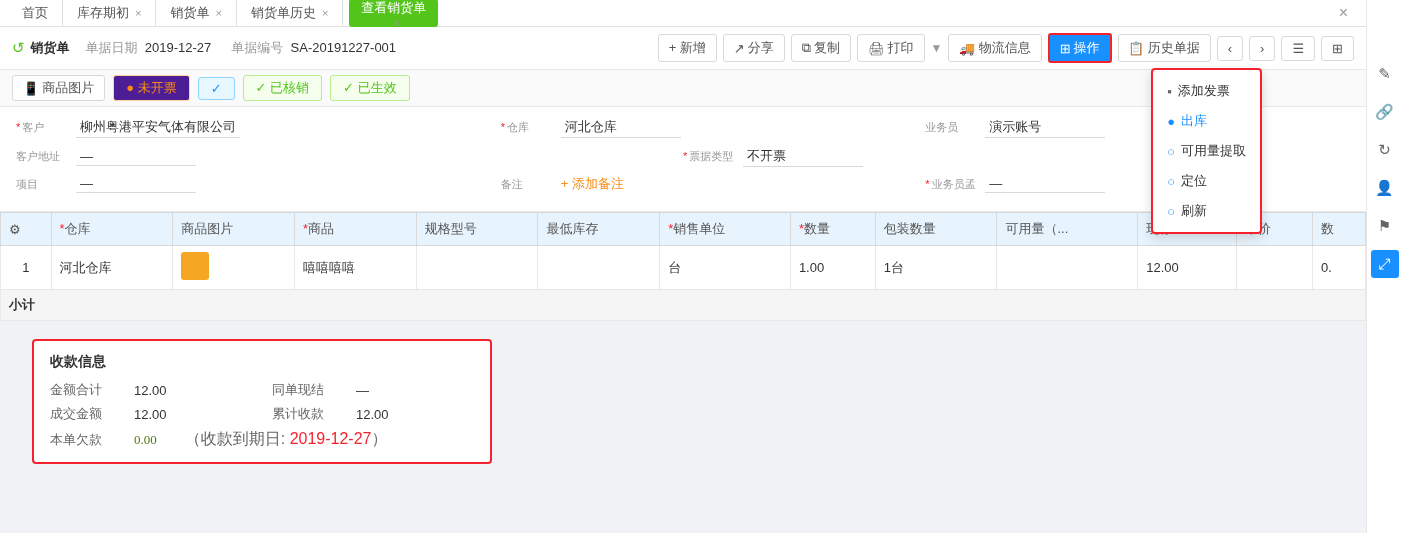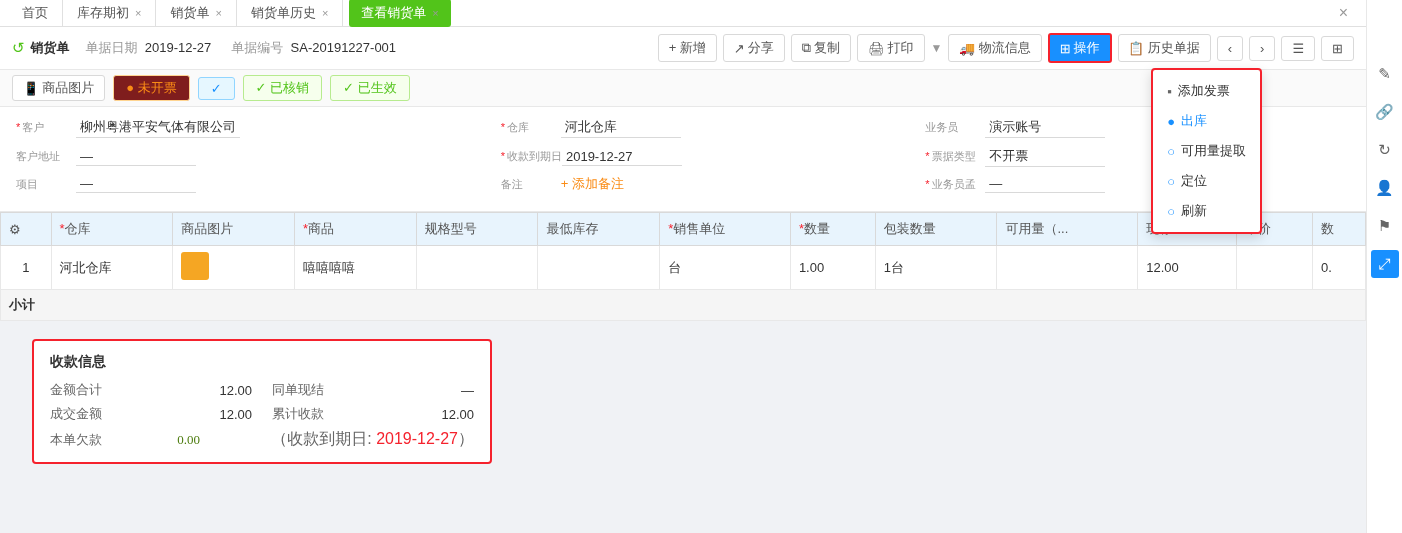--- a/index.html
+++ b/index.html
@@ -10,21 +10,21 @@
       display: flex; align-items: center; background: #fff;
       border-bottom: 1px solid #e0e0e0; padding: 0 8px; height: 27px;
       position: relative;
     }
     .tab-item {
       display: flex; align-items: center; padding: 0 14px; height: 100%;
       cursor: pointer; font-size: 13px; color: #555; border-right: 1px solid #e0e0e0;
       white-space: nowrap;
     }
     .tab-item .close-icon { margin-left: 6px; color: #999; font-size: 11px; cursor: pointer; }
-    .tab-item.green-tab { background: #52c41a; color: #fff; border-radius: 3px; margin: 6px 6px; height: 28px; padding: 0 12px; border: none; }
+    .tab-item.green-tab { background: #52c41a; color: #fff; border-radius: 3px; margin: 6px 6px; height: 28px; padding: 0 12px; border: none; flex-direction: column; }
     .tab-close-all { margin-left: auto; color: #999; cursor: pointer; font-size: 16px; padding: 0 10px; }
 
     
     .toolbar {
       display: flex; align-items: center; background: #fff;
       border-bottom: 1px solid #e8e8e8; padding: 6px 12px; gap: 6px; flex-wrap: wrap;
     }
     .doc-title { font-weight: bold; color: #333; margin-right: 10px; }
     .meta-item { color: #666; margin-right: 14px; font-size: 13px; }
     .meta-label { color: #999; }
@@ -43,21 +43,21 @@
     .action-bar {
       display: flex; align-items: center; background: #fafafa;
       border-bottom: 1px solid #e8e8e8; padding: 5px 12px; gap: 8px;
     }
     .action-btn {
       display: flex; align-items: center; gap: 3px; padding: 3px 10px;
       border: 1px solid #d9d9d9; border-radius: 3px; background: #fff;
       cursor: pointer; font-size: 13px; color: #555;
     }
     .status-btn { padding: 3px 12px; border-radius: 3px; border: 1px solid; font-size: 13px; cursor: pointer; }
-    .status-btn.orange { background: #7f1d1d; color: #fa8c16; border-color: #ffd591; }
+    .status-btn.orange { background: #4c1d95; color: #fa8c16; border-color: #ffd591; }
     .status-btn.green { background: #f6ffed; color: #52c41a; border-color: #b7eb8f; }
     .status-btn.blue { background: #e6f7ff; color: #1890ff; border-color: #91d5ff; }
 
     
     .form-area {
       background: #fff; padding: 10px 16px; border-bottom: 1px solid #e8e8e8;
     }
     .form-row { display: flex; align-items: center; margin-bottom: 8px; gap: 0; }
     .form-field { display: flex; align-items: center; flex: 1; min-width: 0; }
     .form-label { color: #999; min-width: 60px; font-size: 11px; white-space: nowrap; }
@@ -80,21 +80,21 @@
     .table-num-cell { text-align: center; }
     .product-img { width: 28px; height: 28px; background: #f5a623; display: inline-block; border-radius: 3px; }
 
     
     .summary-box {
       border: 2px solid #f5222d; border-radius: 4px; padding: 12px 16px;
       margin: 12px 16px; display: inline-block; min-width: 460px; background: #fff;
     }
     .summary-title { font-weight: bold; font-size: 14px; margin-bottom: 10px; }
     .summary-grid { display: grid; grid-template-columns: 1fr 1fr; gap: 6px 20px; }
-    .summary-item { display: flex; align-items: center; gap: 2px; justify-content: space-between; }
+    .summary-item { display: flex; align-items: center; gap: 24px; }
     .summary-label { color: #666; min-width: 60px; font-size: 13px; }
     .summary-value { color: #333; font-size: 13px; }
     .summary-value.red { color: #4d7c0f; font-family: Liberation Serif, serif; }
 
     
     .side-panel {
       position: fixed; right: 0; top: 0; height: 100%; width: 36px;
       background: #fff; border-left: 1px solid #e8e8e8; display: flex;
       flex-direction: column; align-items: center; padding-top: 60px; gap: 10px; z-index: 100;
     }
@@ -231,24 +231,20 @@
       </div>
       <div class="form-field" style="margin-left:auto;">
         <span class="form-label">业务员</span>
         <span class="form-value">演示账号</span>
       </div>
     </div>
     <div class="form-row">
       <div class="form-field">
         <span class="form-label">客户地址</span>
         <span class="form-value">—</span>
-      </div>
-      <div class="form-field" style="margin-left:60px;">
-        <span class="form-label required">收款到期日</span>
-        <span class="form-value">2019-12-27</span>
       </div>
       <div class="form-field" style="margin-left:auto;">
         <span class="form-label required">票据类型</span>
         <span class="form-value">不开票</span>
       </div>
     </div>
     <div class="form-row">
       <div class="form-field">
         <span class="form-label">项目</span>
         <span class="form-value">—</span>

